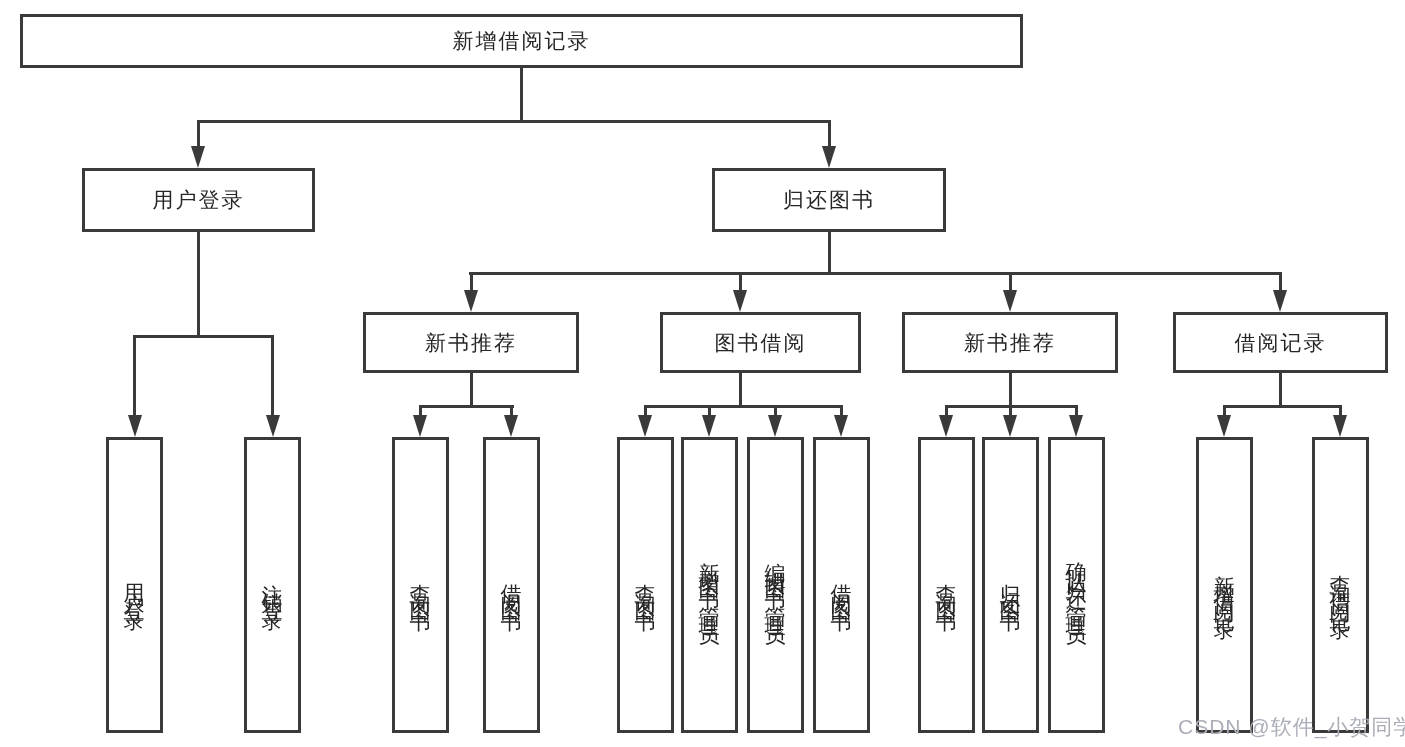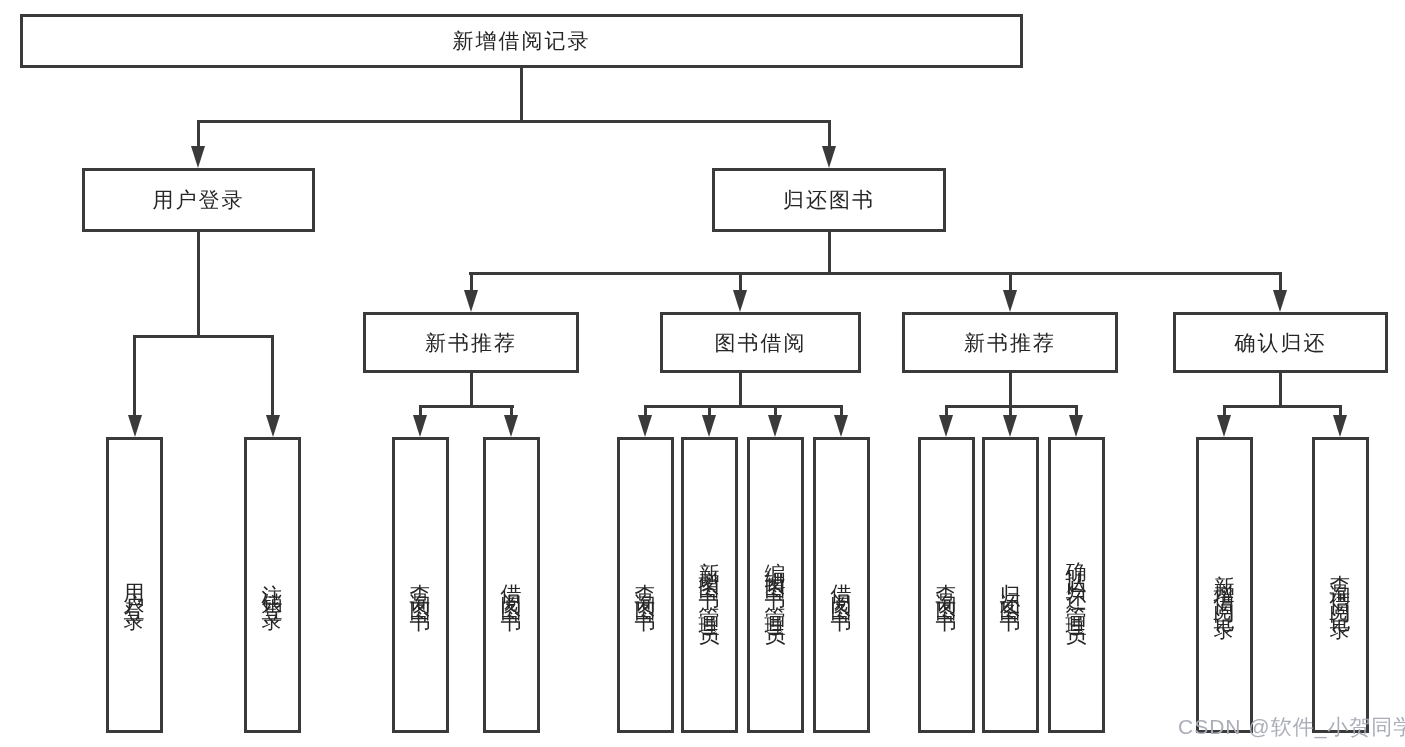--- a/index.html
+++ b/index.html
@@ -50,21 +50,21 @@
 <div id="canvas">
 
   <div class="hbox" style="left:20px;top:14px;width:1003px;height:54px;">新增借阅记录</div>
 
   <div class="hbox" style="left:82px;top:168px;width:233px;height:64px;">用户登录</div>
   <div class="hbox" style="left:712px;top:168px;width:234px;height:64px;">归还图书</div>
 
   <div class="hbox" style="left:363px;top:312px;width:216px;height:61px;">新书推荐</div>
   <div class="hbox" style="left:632px;top:312px;width:201px;height:61px;margin-left:28px;">图书借阅</div>
   <div class="hbox" style="left:902px;top:312px;width:216px;height:61px;">新书推荐</div>
-  <div class="hbox" style="left:1173px;top:312px;width:215px;height:61px;">确认归还</div>
+  <div class="hbox" style="left:1173px;top:312px;width:215px;height:61px;">借阅记录</div>
 
   <div class="vbox" style="left:106px;">用户登录</div>
   <div class="vbox" style="left:244px;">注销登录</div>
   <div class="vbox" style="left:392px;">查询图书</div>
   <div class="vbox" style="left:483px;">借阅图书</div>
   <div class="vbox" style="left:617px;">查询图书</div>
   <div class="vbox" style="left:681px;">新增图书（管理员）</div>
   <div class="vbox" style="left:747px;">编辑图书（管理员）</div>
   <div class="vbox" style="left:813px;">借阅图书</div>
   <div class="vbox" style="left:918px;">查询图书</div>

